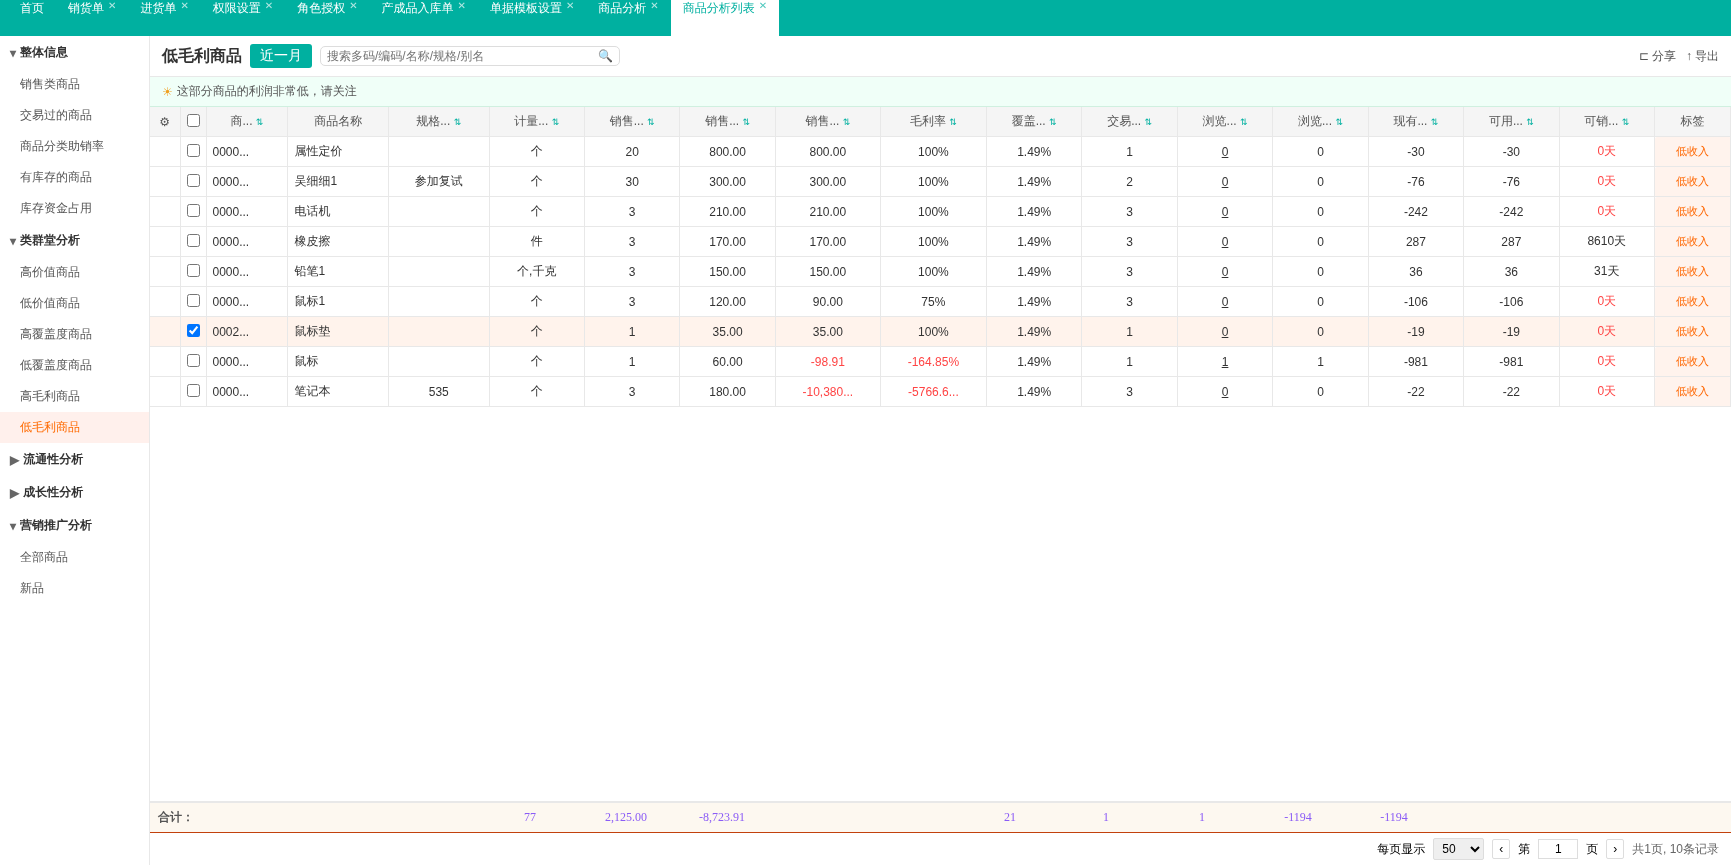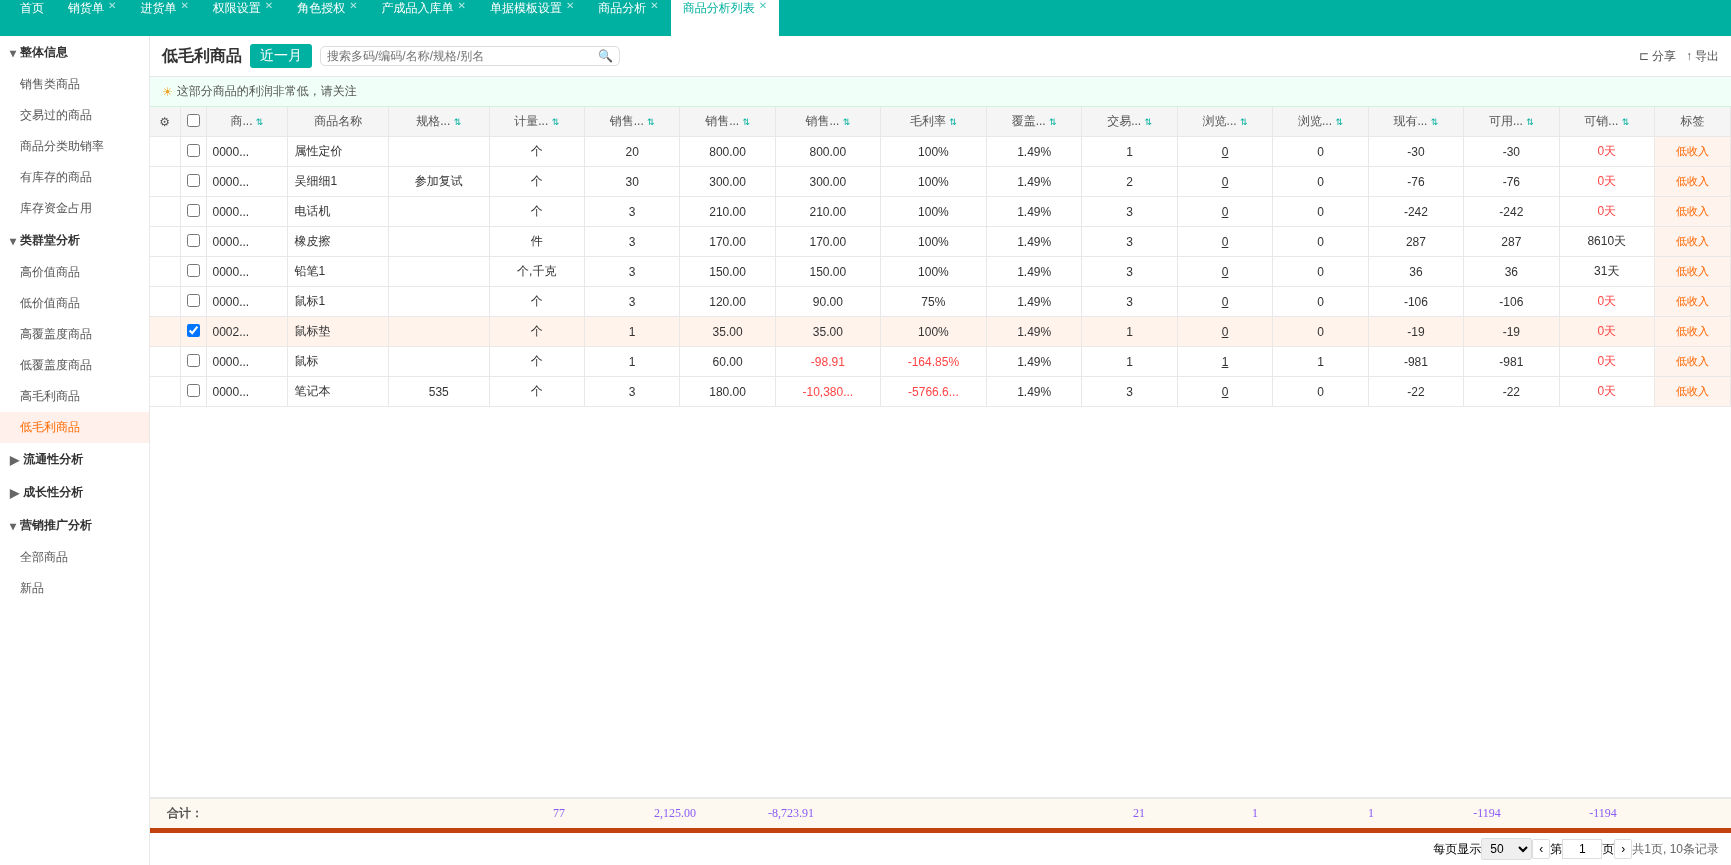--- a/index.html
+++ b/index.html
@@ -167,38 +167,38 @@
       border-radius: 2px;
       font-size: 11px;
     }
     tr.selected td { background: #fff3ec; }
     .underline-link { text-decoration: underline; color: #333; cursor: pointer; }
 
     
     .totals-row {
       background: #fdf8f0;
       border-top: 2px solid #e8e8e8;
-      padding: 6px 17px;
-      display: flex;
-      align-items: center;
-      gap: 36px;
+      padding: 6px 8px;
+      display: flex;
+      align-items: center;
+      gap: 16px;
       flex-shrink: 0;
     }
     .totals-label { color: #555; font-weight: bold; }
     .totals-cell { min-width: 80px; text-align: center; color: #8b5cf6; font-family: Liberation Serif, serif; }
 
     
     .footer {
       display: flex;
       align-items: center;
       justify-content: flex-end;
       padding: 5px 12px;
-      border-top: 5px solid #c2410c;
+      border-top: 1px solid #c2410c;
       background: #fff;
-      gap: 0;
+      gap: 8px;
     }
     .footer select {
       border: 1px solid #ddd;
       padding: 2px 4px;
       border-radius: 2px;
     }
     .footer-nav-btn {
       border: 1px solid #ddd;
       background: #fff;
       padding: 2px 6px;

